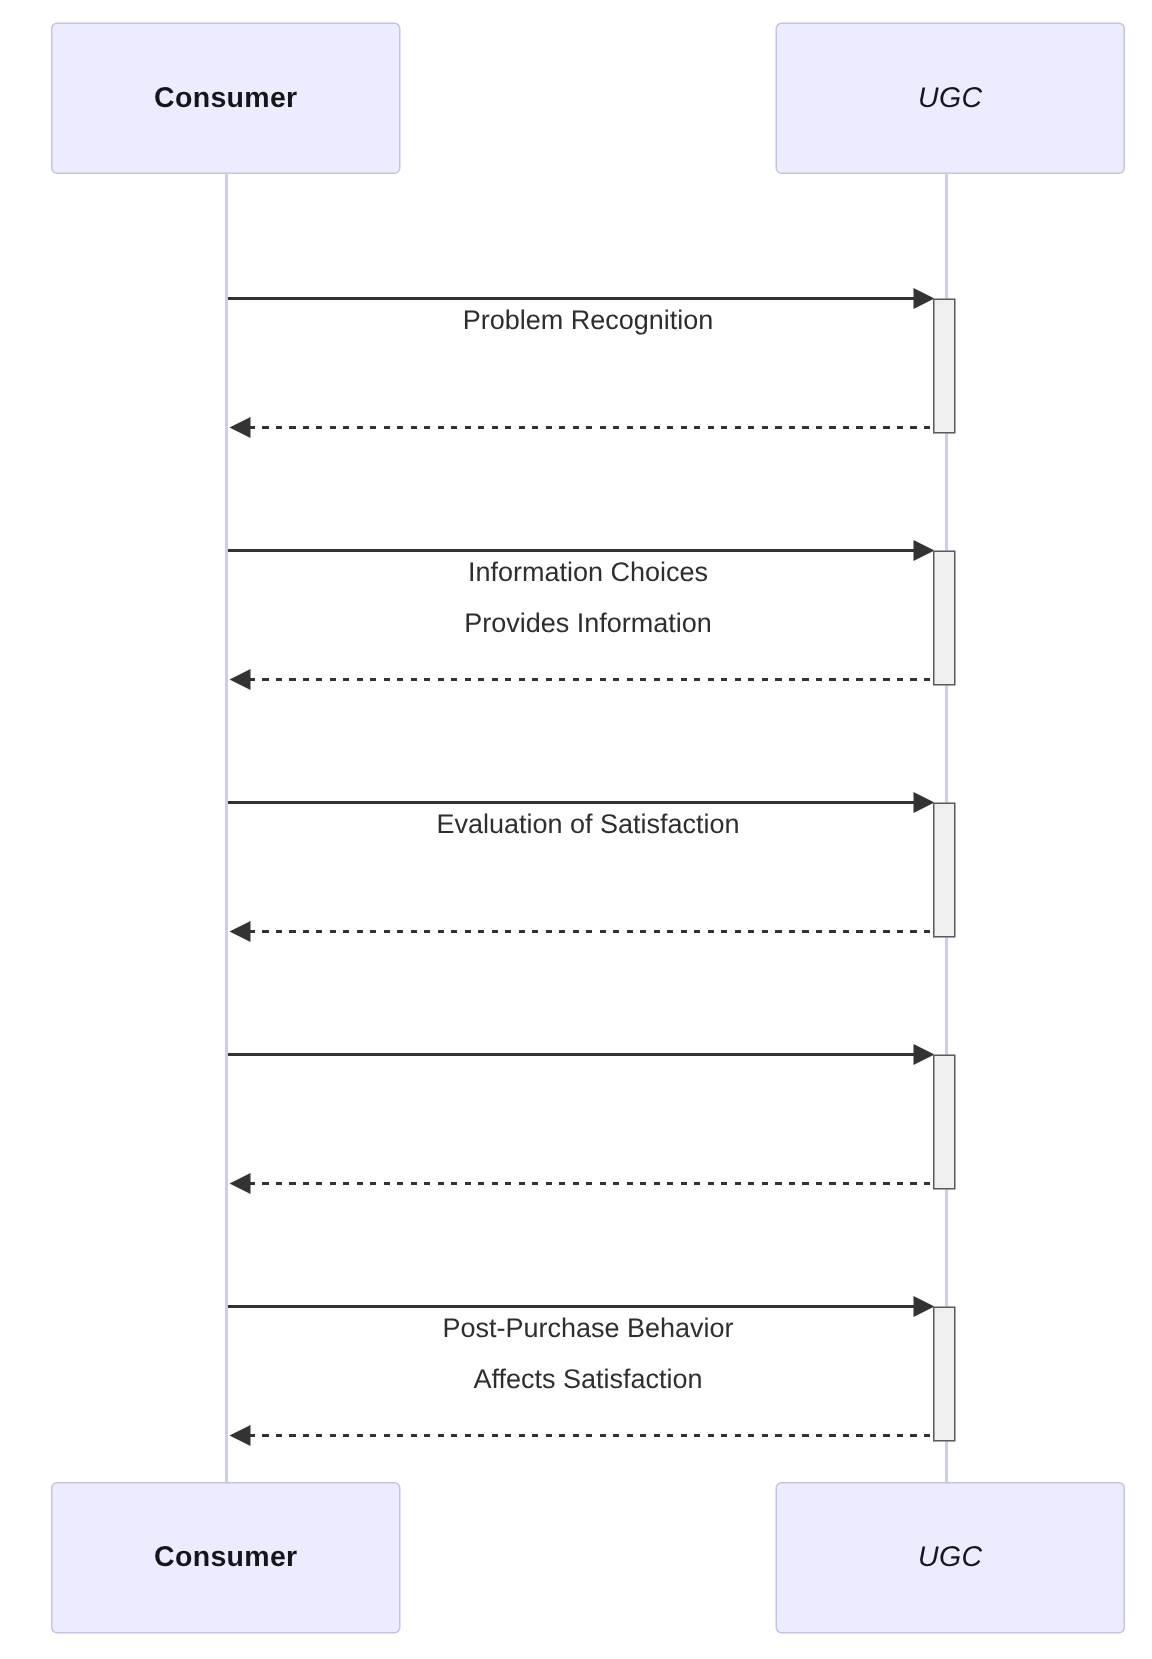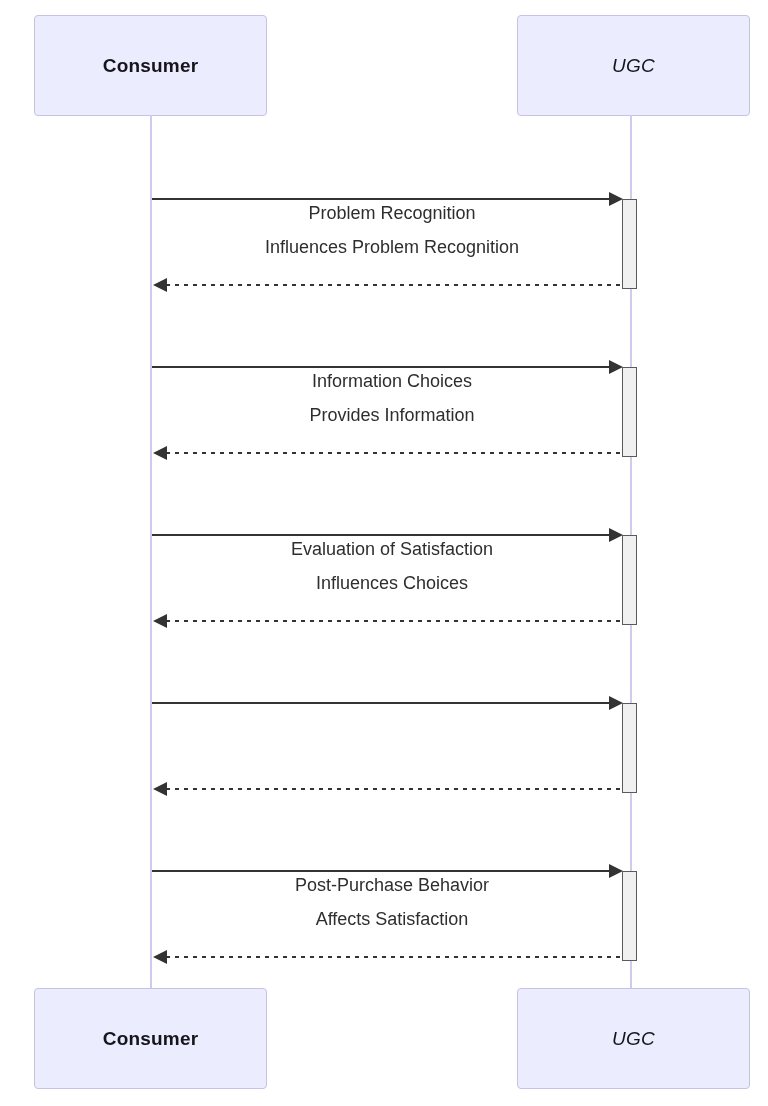--- a/index.html
+++ b/index.html
@@ -62,41 +62,39 @@
   </div>
 
   <div class="lifeline left"></div>
   <div class="lifeline right"></div>
 
   <div class="exchange" style="top:149px">
     <div class="msg-label req-label">Problem Recognition</div>
     <div class="solid-line"></div>
     <div class="arrowhead-right"></div>
     <div class="activation"></div>
-    <div class="msg-label res-label">Influences Problem Recognition</div>
     <div class="dashed-line"></div>
     <div class="arrowhead-left"></div>
   </div>
 
   <div class="exchange" style="top:317px">
     <div class="msg-label req-label">Information Choices</div>
     <div class="solid-line"></div>
     <div class="arrowhead-right"></div>
     <div class="activation"></div>
     <div class="msg-label res-label">Provides Information</div>
     <div class="dashed-line"></div>
     <div class="arrowhead-left"></div>
   </div>
 
   <div class="exchange" style="top:485px">
     <div class="msg-label req-label">Evaluation of Satisfaction</div>
     <div class="solid-line"></div>
     <div class="arrowhead-right"></div>
     <div class="activation"></div>
-    <div class="msg-label res-label">Influences Choices</div>
     <div class="dashed-line"></div>
     <div class="arrowhead-left"></div>
   </div>
 
   <div class="exchange" style="top:653px">
     <div class="solid-line"></div>
     <div class="arrowhead-right"></div>
     <div class="activation"></div>
     <div class="dashed-line"></div>
     <div class="arrowhead-left"></div>

